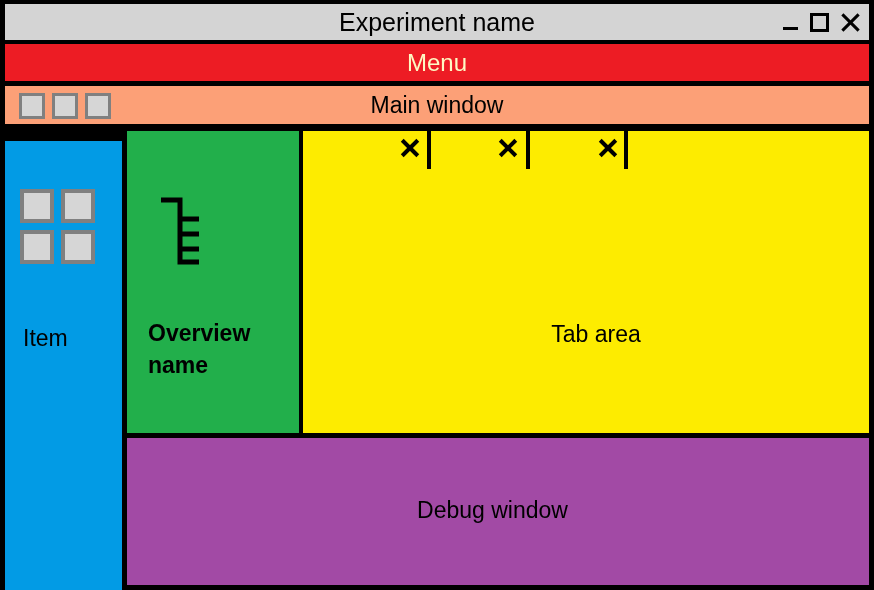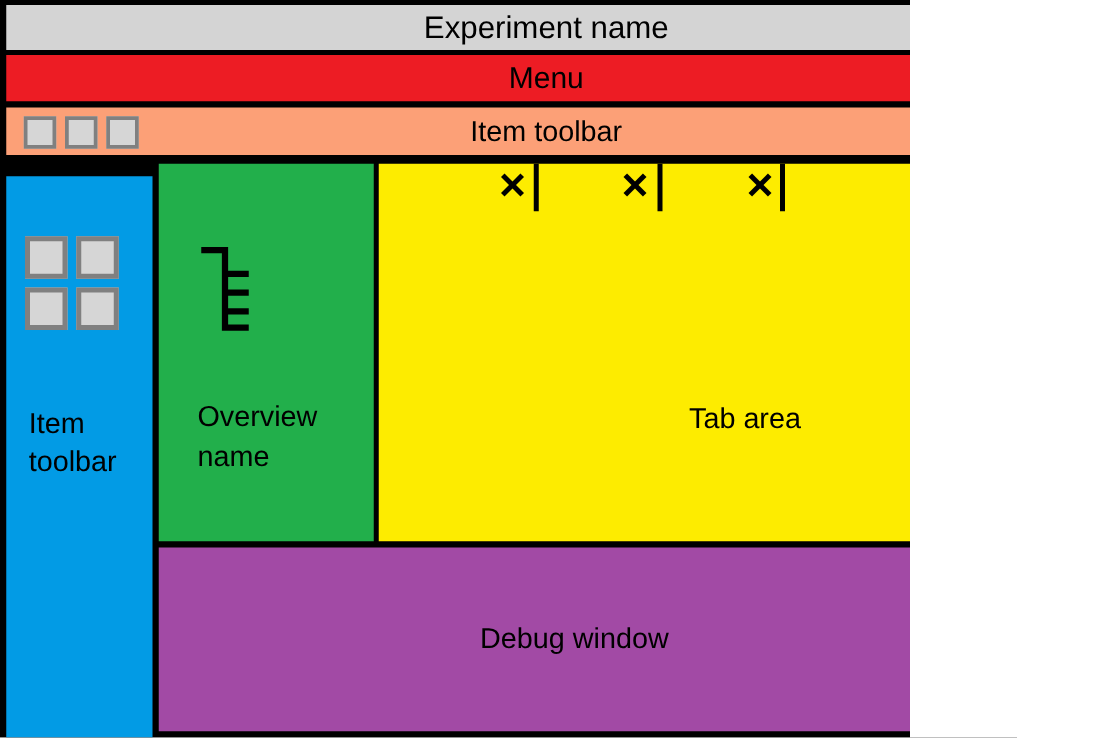--- a/index.html
+++ b/index.html
@@ -6,21 +6,21 @@
   html, body {
     margin: 0;
     padding: 0;
     background: #ffffff;
   }
   body {
     font-family: "Liberation Sans", sans-serif;
   }
   #app {
     position: relative;
-    width: 728px;
+    width: 874px;
     height: 590px;
     background: #000000;
     overflow: hidden;
     box-sizing: border-box;
   }
 
   
   .titlebar {
     position: absolute;
     left: 5px;
@@ -105,21 +105,21 @@
     height: 37px;
     background: #ed1c24;
     box-sizing: border-box;
   }
   .menubar-text {
     width: 100%;
     height: 37px;
     line-height: 37px;
     text-align: center;
     font-size: 24px;
-    color: #000000;
+    color: #fef9c3;
   }
 
   
   .maintoolbar {
     position: absolute;
     left: 5px;
     top: 86px;
     width: 864px;
     height: 38px;
     background: #fca077;
@@ -194,25 +194,26 @@
     background: #22af4b;
     box-sizing: border-box;
   }
   .tree-icon {
     position: absolute;
     left: 33px;
     top: 65px;
   }
   .overview-text {
     position: absolute;
-    left: 31px;
+    left: 21px;
     top: 186px;
     font-size: 23px;
     line-height: 32px;
     color: #000000;
+    font-weight: bold;
   }
 
   
   .tabarea {
     position: absolute;
     left: 303px;
     top: 131px;
     width: 566px;
     height: 302px;
     background: #fdec00;
@@ -278,20 +279,21 @@
     box-sizing: border-box;
   }
   .debug-text {
     position: absolute;
     left: 0;
     top: 59px;
     width: 665px;
     text-align: center;
     font-size: 23px;
     color: #000000;
+    padding-left: 33px;
   }
 </style>
 </head>
 <body>
 
 <div id="app">
 
   <div class="titlebar">
     <div class="titlebar-text">Experiment name</div>
     <div class="window-controls">
@@ -299,38 +301,37 @@
       <span class="wc wc-max"></span>
       <span class="wc wc-close"></span>
     </div>
   </div>
 
   <div class="menubar">
     <div class="menubar-text">Menu</div>
   </div>
 
   <div class="maintoolbar">
-    <div class="maintoolbar-text">Item toolbar</div>
+    <div class="maintoolbar-text">Main window</div>
     <div class="mt-buttons">
       <div class="tool-btn"></div>
       <div class="tool-btn"></div>
       <div class="tool-btn"></div>
     </div>
   </div>
 
   <div class="itembar">
     <div class="item-grid">
       <div class="item-btn"></div>
       <div class="item-btn"></div>
       <div class="item-btn"></div>
       <div class="item-btn"></div>
     </div>
     <div class="itembar-text">
       <div>Item</div>
-      <div>toolbar</div>
     </div>
   </div>
 
   <div class="overview">
     <svg class="tree-icon" width="42" height="70" viewBox="0 0 42 70">
       <path d="M1 4 H20 V66 H39" stroke="#000" stroke-width="5" fill="none"></path>
       <path d="M20 23 H39" stroke="#000" stroke-width="5" fill="none"></path>
       <path d="M20 38 H39" stroke="#000" stroke-width="5" fill="none"></path>
       <path d="M20 53 H39" stroke="#000" stroke-width="5" fill="none"></path>
     </svg>

